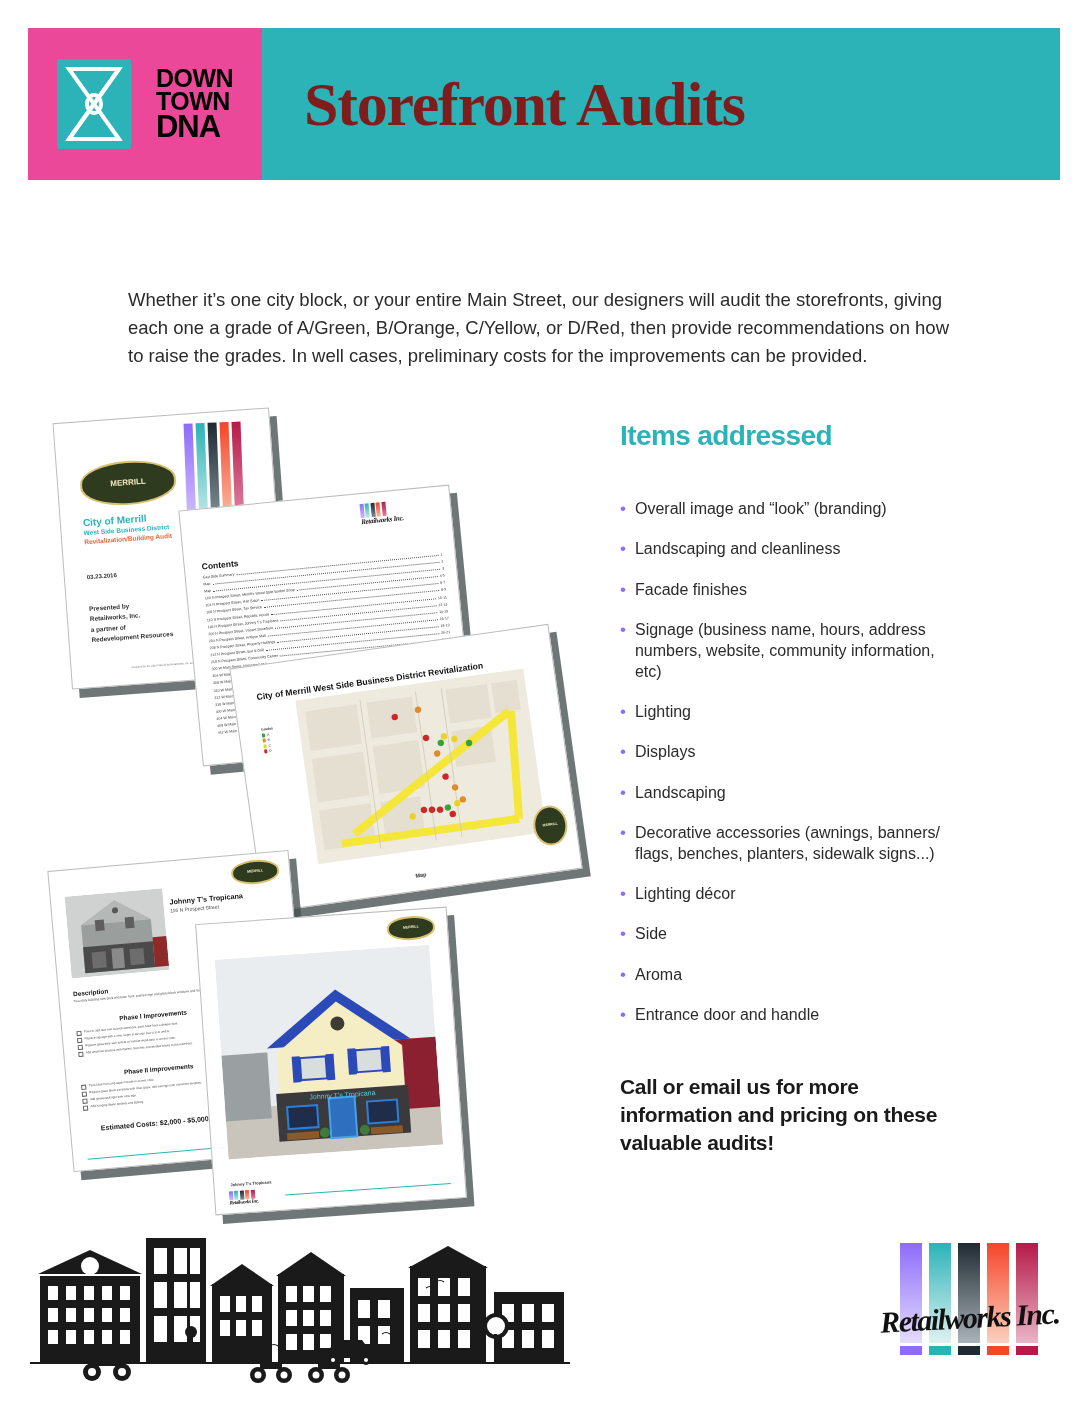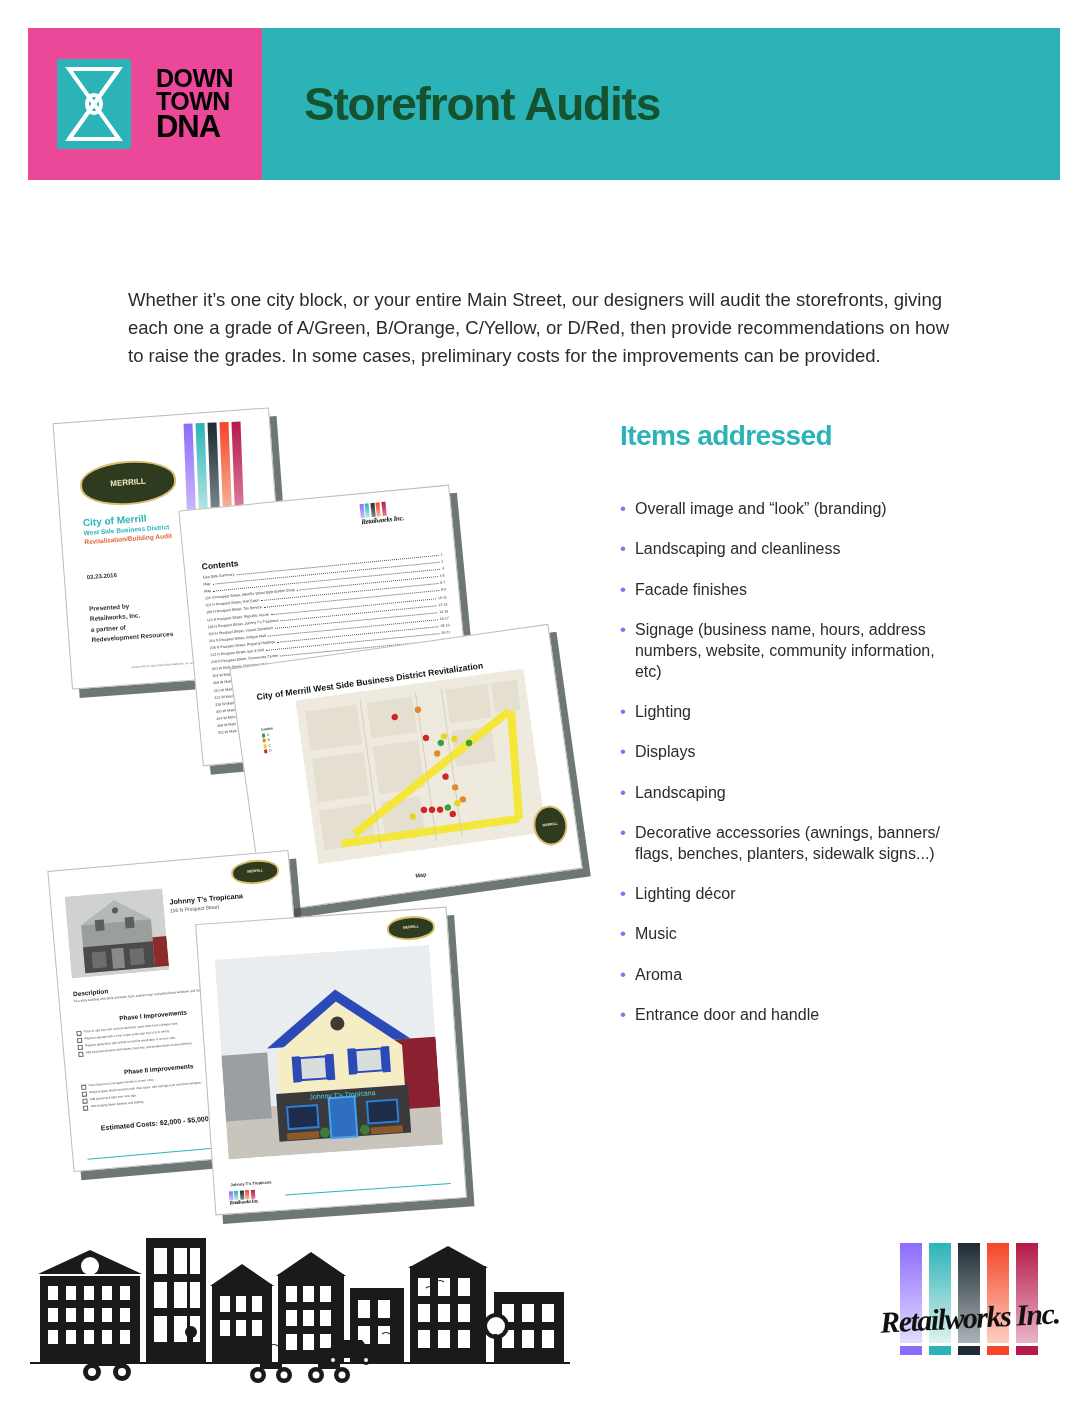--- a/index.html
+++ b/index.html
@@ -12,21 +12,21 @@
 
   
   .header{position:absolute;left:28px;top:28px;width:1032px;height:152px;display:flex;}
   .header-logo-block{width:234px;height:152px;background:#ec4899;display:flex;align-items:center;justify-content:center;gap:25px;}
   .dna-mark{width:74px;height:90px;background:#2bb3b8;position:relative;border-radius:2px;}
   .dna-mark svg{position:absolute;left:0;top:0;}
   .dna-words{display:flex;flex-direction:column;line-height:0.92;color:#000;font-weight:bold;letter-spacing:-0.5px;}
   .dna-words span{font-size:25px;font-family:"Liberation Sans",sans-serif;}
   .dna-words span.big{font-size:31px;letter-spacing:-1px;}
   .header-title-block{flex:1;background:#2bb3b8;display:flex;align-items:center;padding-left:42px;}
-  .header-title{color:#14532d;font-size:46px;font-weight:bold;letter-spacing:-1.2px;}
+  .header-title{color:#7f1d1d;font-size:62px;font-weight:bold;letter-spacing:-1.2px;font-family:Liberation Serif, serif;}
 
   
   .headline{position:absolute;left:128px;top:218px;font-size:38px;font-weight:bold;letter-spacing:-1px;color:#1a1a1a;}
   .intro{position:absolute;left:128px;top:286px;width:830px;font-size:18.5px;line-height:1.52;color:#2b2b2b;}
 
   
   .items-heading{position:absolute;left:620px;top:420px;width:330px;color:#2bb3b8;font-size:28px;font-weight:bold;line-height:1.12;letter-spacing:-0.6px;}
   .bullets{position:absolute;left:620px;top:498px;width:340px;}
   .bullet{display:flex;margin-bottom:19px;font-size:16px;line-height:1.32;color:#2b2b2b;}
   .bullet .dot{color:#8d6cfb;font-size:17px;line-height:1.25;margin-right:9px;}
@@ -118,21 +118,21 @@
         <span>DOWN</span>
         <span>TOWN</span>
         <span class="big">DNA</span>
       </div>
     </div>
     <div class="header-title-block">
       <div class="header-title">Storefront Audits</div>
     </div>
   </div>
 
-  <div class="intro">Whether it’s one city block, or your entire Main Street, our designers will audit the storefronts, giving each one a grade of A/Green, B/Orange, C/Yellow, or D/Red, then provide recommendations on how to raise the grades. In some cases, preliminary costs for the improvements can be provided.</div>
+  <div class="intro">Whether it’s one city block, or your entire Main Street, our designers will audit the storefronts, giving each one a grade of A/Green, B/Orange, C/Yellow, or D/Red, then provide recommendations on how to raise the grades. In well cases, preliminary costs for the improvements can be provided.</div>
 
   <div class="items-heading">
     <div>Items addressed</div>
   </div>
   <div class="bullets" id="bullet-list">
       <div class="bullet">
         <span class="dot">•</span>
         <span>Overall image and “look” (branding)</span>
       </div>
       <div class="bullet">
@@ -162,31 +162,32 @@
       <div class="bullet">
         <span class="dot">•</span>
         <span>Decorative accessories (awnings, banners/ flags, benches, planters, sidewalk signs...)</span>
       </div>
       <div class="bullet">
         <span class="dot">•</span>
         <span>Lighting décor</span>
       </div>
       <div class="bullet">
         <span class="dot">•</span>
-        <span>Music</span>
+        <span>Side</span>
       </div>
       <div class="bullet">
         <span class="dot">•</span>
         <span>Aroma</span>
       </div>
       <div class="bullet">
         <span class="dot">•</span>
         <span>Entrance door and handle</span>
       </div>
     </div>
+  <div class="cta">Call or email us for more information and pricing on these valuable audits!</div>
 
   <div class="collage">
 
     <div class="doc doc-cover">
       <div class="doc-inner">
         <div class="merrill-seal" style="left:22px;top:42px;width:92px;height:40px;">
           <div class="seal-txt" style="font-size:8px;">MERRILL</div>
         </div>
         <div class="cover-title" style="left:22px;top:95px;font-size:10px;">City of Merrill</div>
         <div class="cover-sub" style="left:22px;top:107px;font-size:6.5px;">West Side Business District</div>

